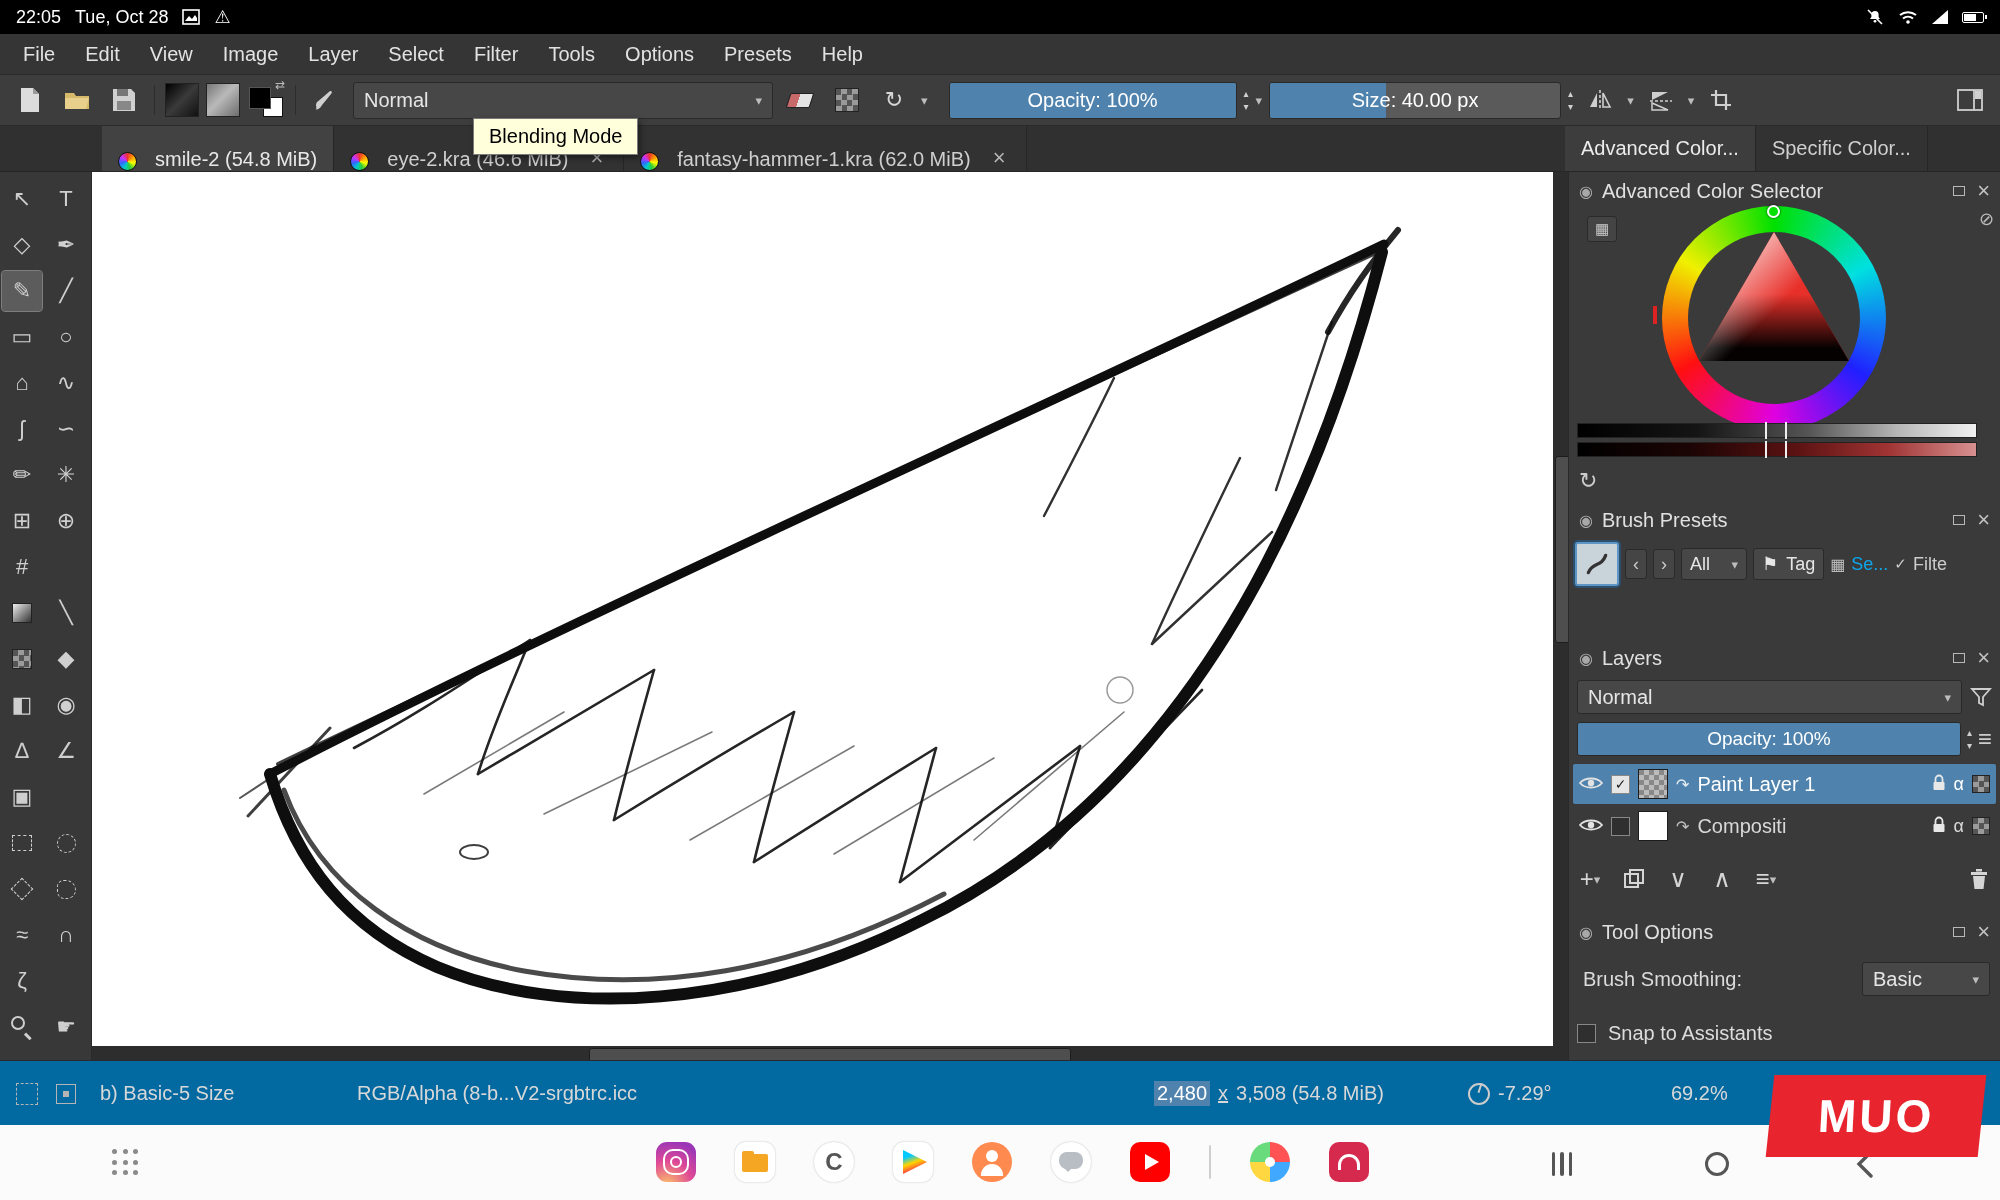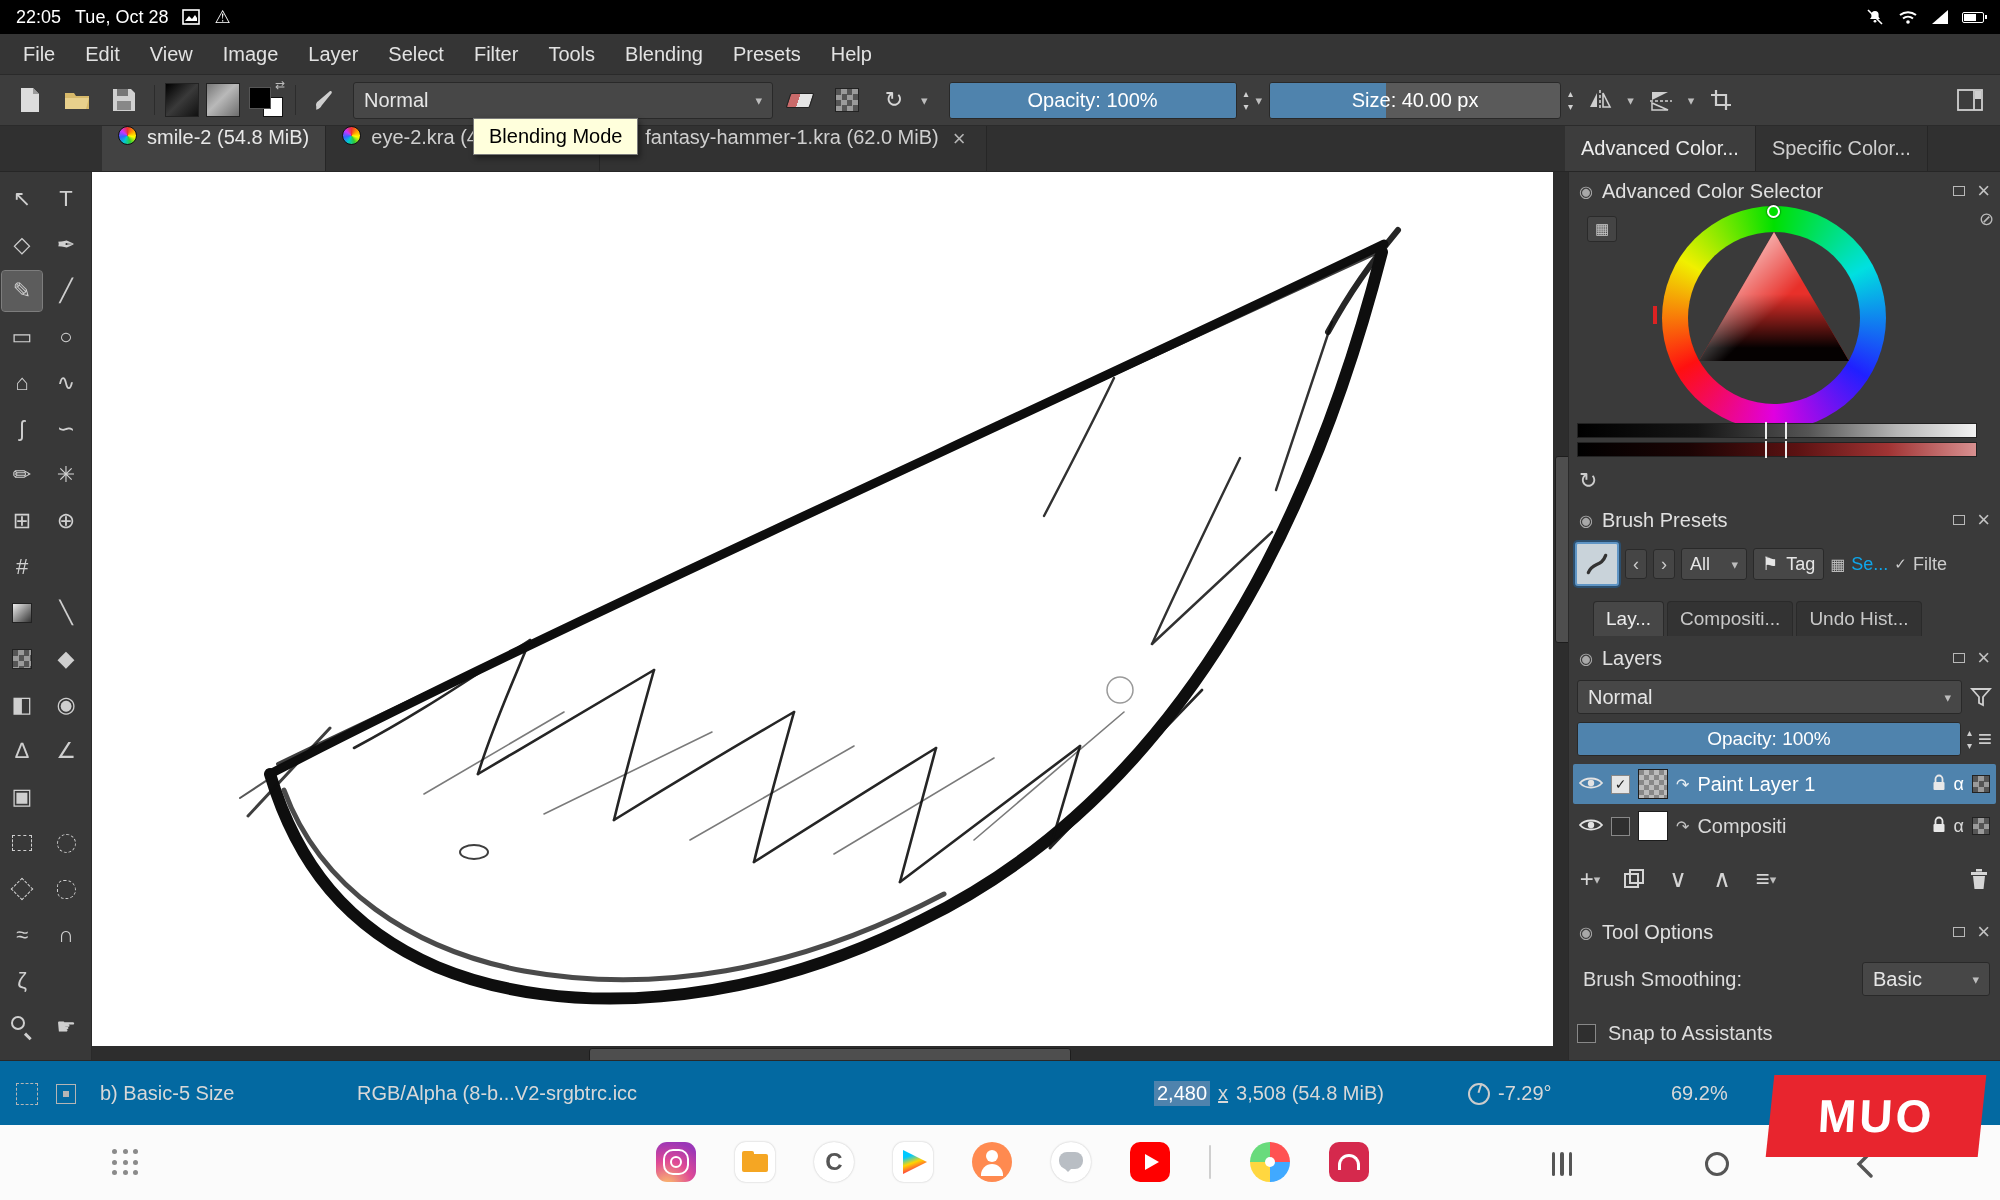--- a/index.html
+++ b/index.html
@@ -49,21 +49,21 @@
   .checker { background-image:conic-gradient(#9a9a9a 25%, #555 0 50%, #9a9a9a 0 75%, #555 0); background-size:11px 11px; }
   .chk-ic { width:24px; height:24px; border:1px solid #222; }
 
   
   .tooltip { position:absolute; left:473px; top:118px; z-index:60; background:#ffffdc; color:#000;
              border:1px solid #7a7a7a; padding:6px 15px; font-size:20px; box-shadow:2px 3px 6px rgba(0,0,0,.45); }
 
   
   .tabbar { position:absolute; top:126px; left:0; right:0; height:46px; background:#303030; border-bottom:1px solid #262626; }
   .doc-tabs { position:absolute; left:102px; top:0; bottom:0; display:flex; }
-  .dtab { display:flex; align-items:flex-start; gap:10px; padding:0 16px; font-size:20px; color:#cfcfcf;
+  .dtab { display:flex; align-items:flex-end; gap:18px; padding:0 16px; font-size:20px; color:#cfcfcf;
           background:#323232; border-right:1px solid #262626; }
   .dtab.active { background:#424242; color:#e8e8e8; }
   .dtab-close { font-size:22px; color:#b5b5b5; padding:0 4px; }
   .kicon { width:19px; height:19px; border-radius:50%;
            background:conic-gradient(#e33,#f90,#ff0,#3c3,#0cc,#36f,#c3f,#e33); border:1px solid #111; }
   .panel-tabs { position:absolute; left:1565px; right:0; top:0; bottom:0; display:flex; overflow:hidden; }
   .ptab { display:flex; align-items:center; padding:0 16px; font-size:20px; color:#cfcfcf; background:#323232;
           border-right:1px solid #262626; white-space:nowrap; }
   .ptab.active { background:#3d3d3d; color:#ececec; }
 
@@ -232,21 +232,21 @@
 
   <div class="menubar">
       <div class="menu-item">File</div>
       <div class="menu-item">Edit</div>
       <div class="menu-item">View</div>
       <div class="menu-item">Image</div>
       <div class="menu-item">Layer</div>
       <div class="menu-item">Select</div>
       <div class="menu-item">Filter</div>
       <div class="menu-item">Tools</div>
-      <div class="menu-item">Blending</div>
+      <div class="menu-item">Options</div>
       <div class="menu-item">Presets</div>
       <div class="menu-item">Help</div>
     </div>
 
   <div class="toolbar">
     <span class="tbtn">
       <svg class="ic" width="22" height="26" viewBox="0 0 22 26">
           <path d="M2 1h12l6 6v18H2z" fill="#dcdcdc"></path>
           <path d="M14 1v6h6" fill="#9a9a9a"></path>
         </svg>
@@ -577,25 +577,20 @@
       </span>
       <span class="dd" style="height:32px; font-size:18px; padding:0 8px">
         <span>⚑</span>
         <span>Tag</span>
       </span>
       <span style="color:#bbb; font-size:16px">▦</span>
       <span style="font-size:18px; color:#0ea5e9">Se...</span>
       <span style="font-size:15px; color:#ccc">✓</span>
       <span style="font-size:18px; color:#ccc; overflow:hidden; white-space:nowrap">Filte</span>
     </div>
-    <div class="dtabs" style="top:428px">
-        <div class="dktab active">Lay...</div>
-        <div class="dktab">Compositi...</div>
-        <div class="dktab">Undo Hist...</div>
-      </div>
 
     <div class="dhead" style="top:470px">
       <span class="dlock">◉</span>
       <span>Layers</span>
       <span class="winbtns">
         <span class="float-box"></span>
         <span class="close-x">×</span>
       </span>
     </div>
     <div style="position:absolute; left:8px; top:508px; right:8px; display:flex; gap:8px; align-items:center">

